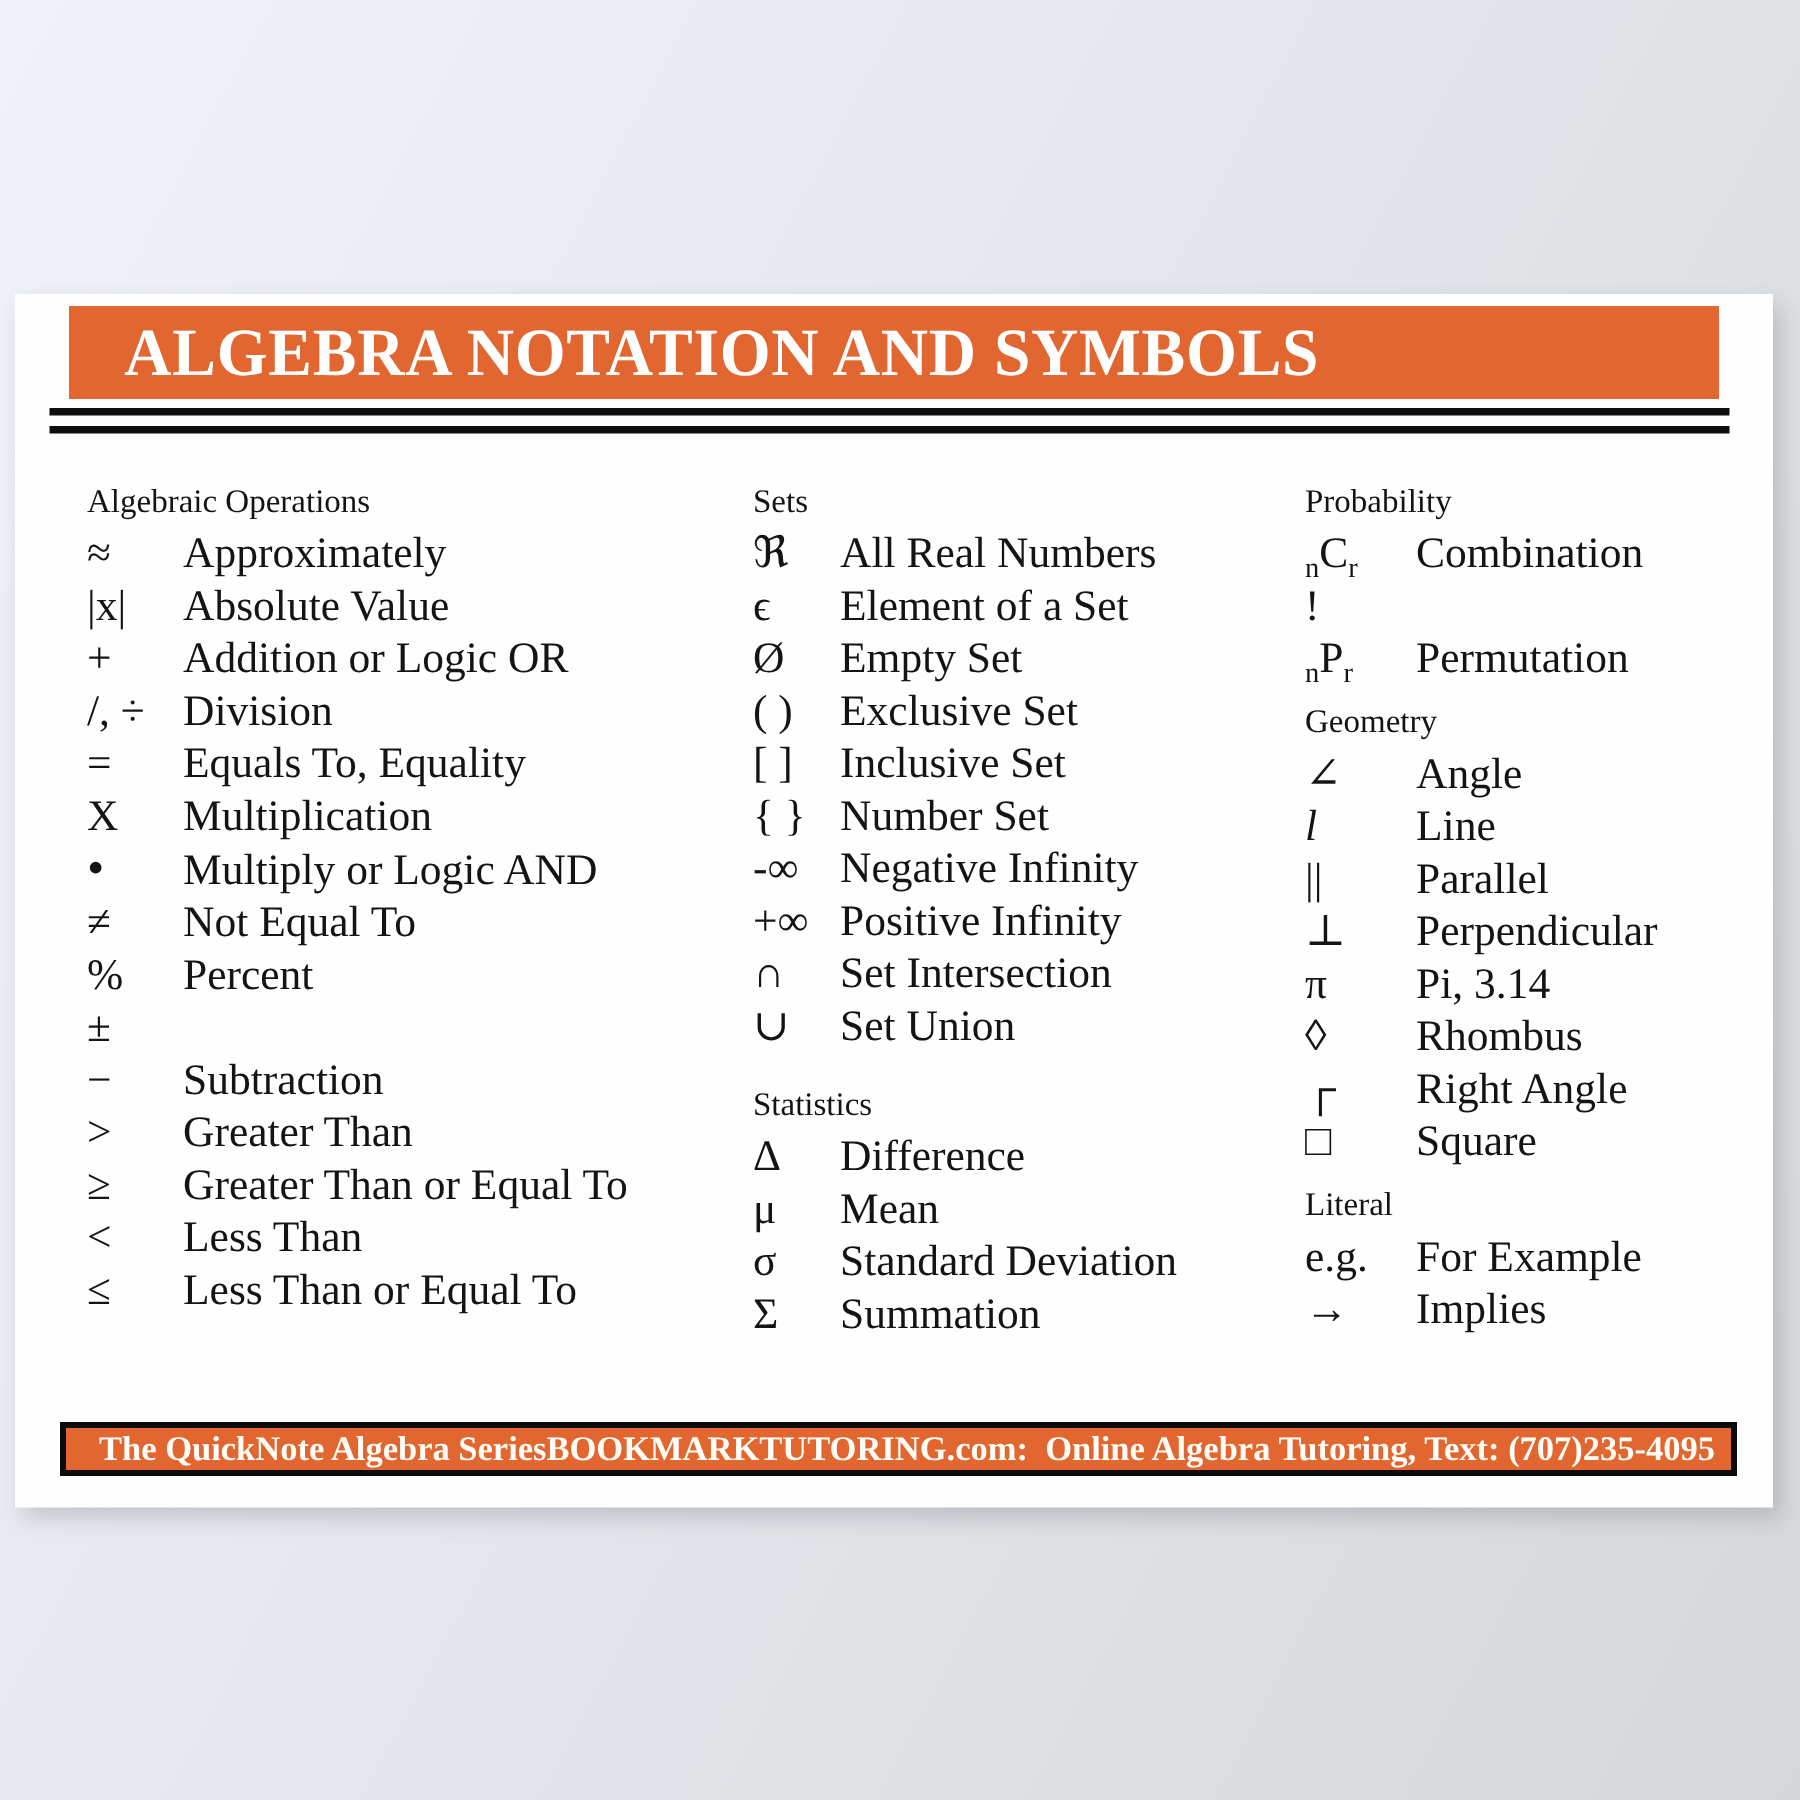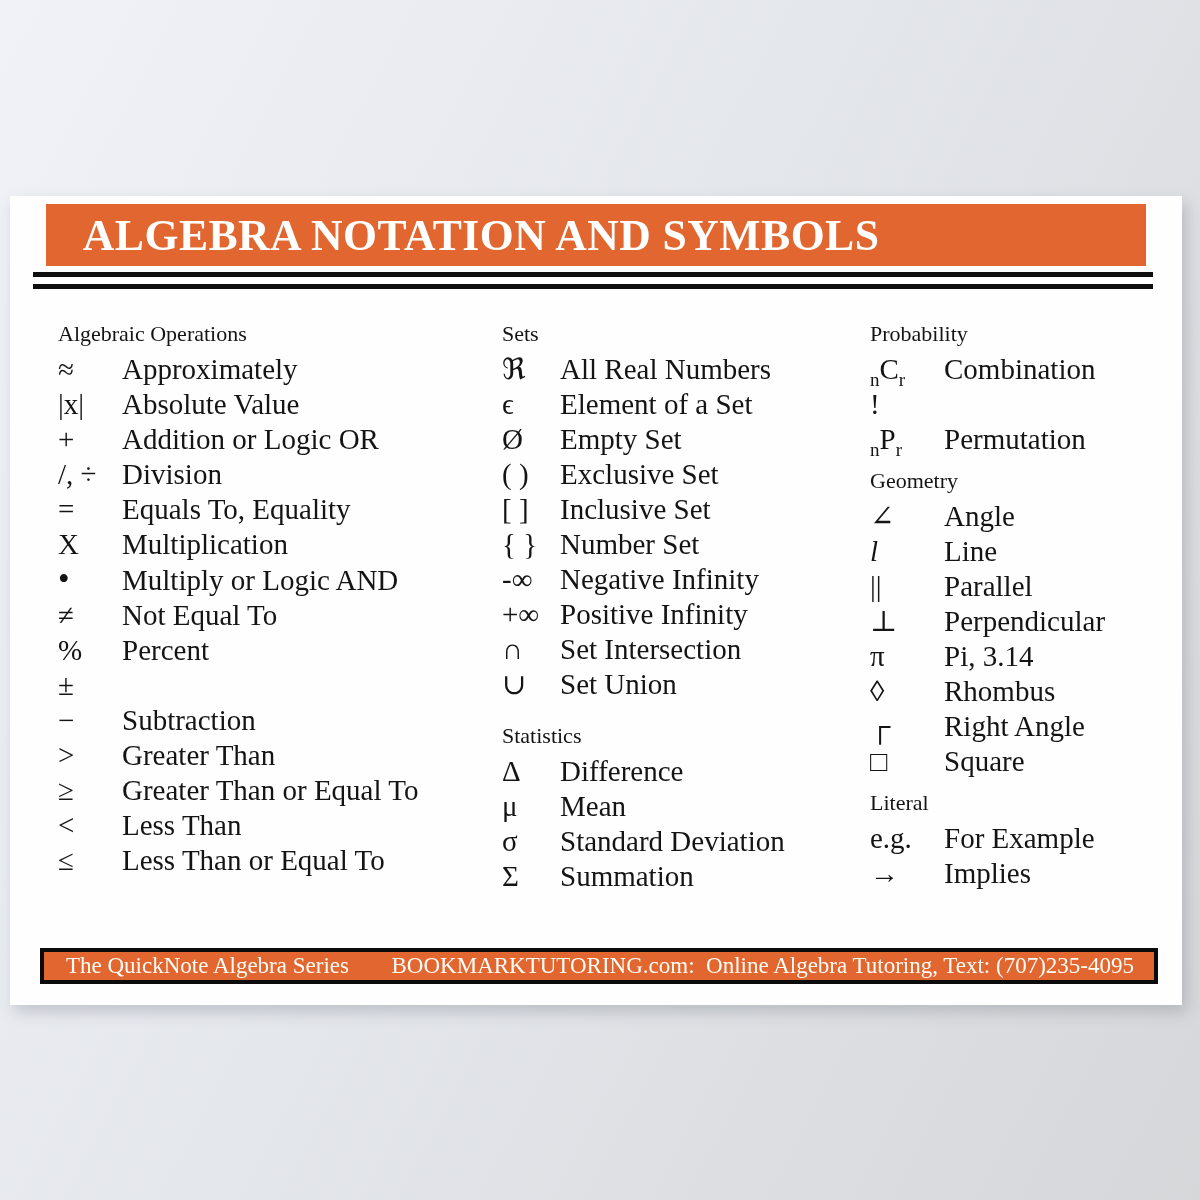--- a/index.html
+++ b/index.html
@@ -97,21 +97,21 @@
     right: 24px;
     top: 752px;
     height: 36px;
     box-sizing: border-box;
     border: 4px solid #0b0b0b;
     display: flex;
     align-items: center;
     justify-content: space-between;
     padding: 0 20px 0 22px;
     color: #fffef8;
-    font-weight: normal;
+    font-weight: bold;
     font-size: 23px;
     white-space: pre;
   }
 </style>
 </head>
 <body>
 
 <div class="wall" style="background: linear-gradient(118deg, rgb(240, 242, 247) 0%, rgb(228, 231, 236) 45%, rgb(213, 215, 217) 100%);">
   <div class="poster">
 

